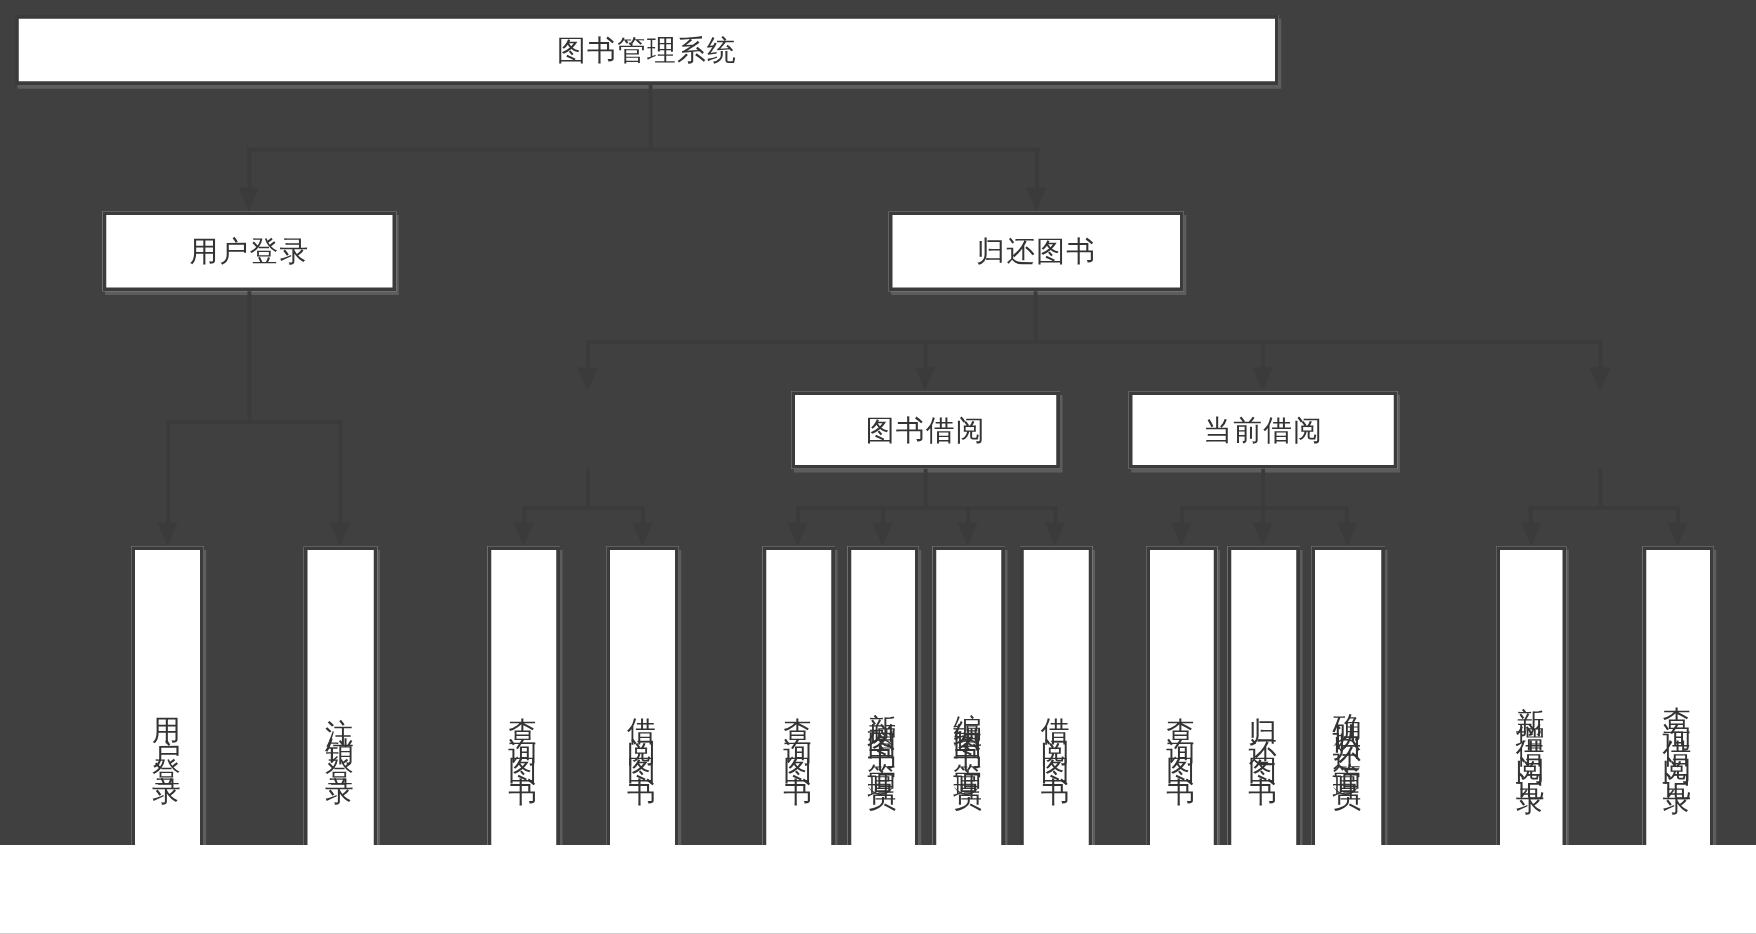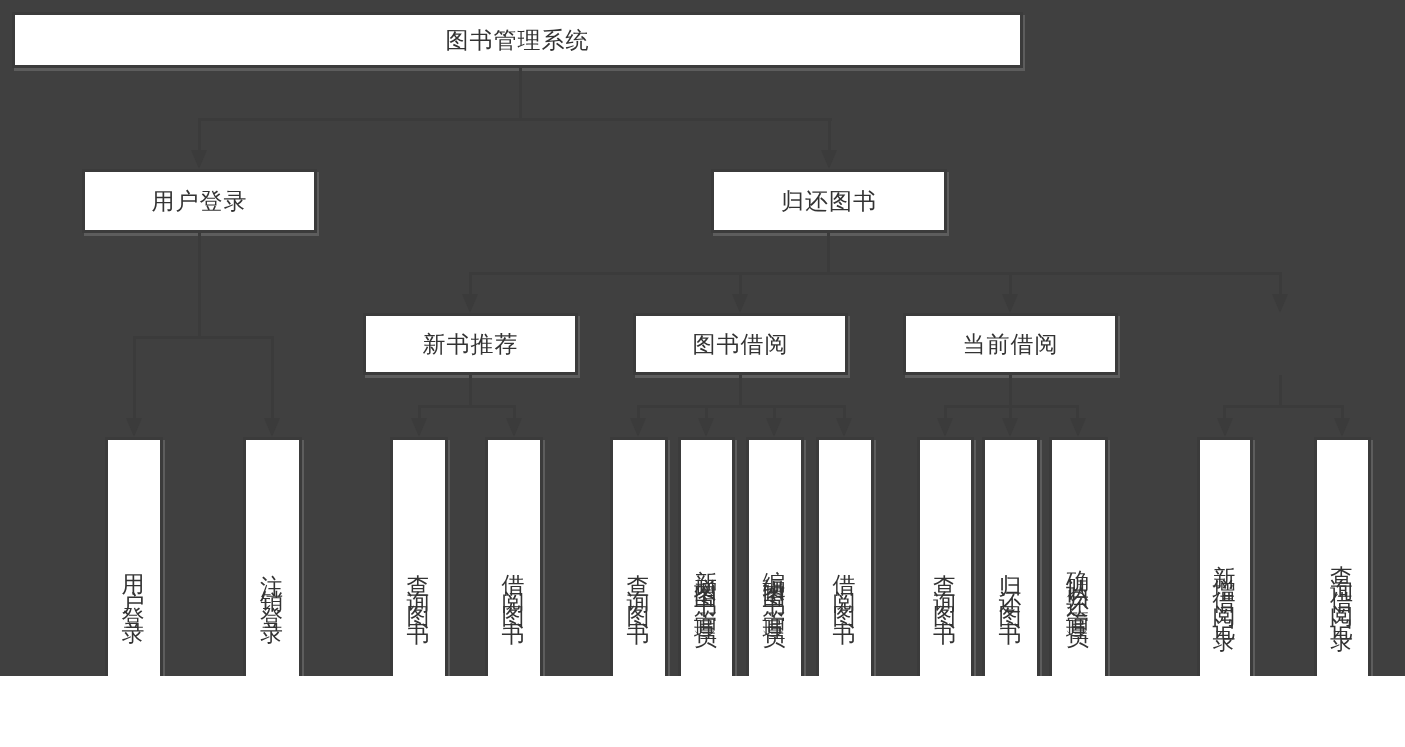--- a/index.html
+++ b/index.html
@@ -87,23 +87,20 @@
   <div class="line" style="left:469px;top:272px;width:813px;height:3px"></div>
   <div class="line" style="left:469px;top:272px;width:3px;height:24px"></div>
   <div class="tri" style="left:462px;top:294px"></div>
   <div class="line" style="left:739px;top:272px;width:3px;height:24px"></div>
   <div class="tri" style="left:732px;top:294px"></div>
   <div class="line" style="left:1009px;top:272px;width:3px;height:24px"></div>
   <div class="tri" style="left:1002px;top:294px"></div>
   <div class="line" style="left:1279px;top:272px;width:3px;height:24px"></div>
   <div class="tri" style="left:1272px;top:294px"></div>
 
-  <div class="box" style="left:363px;top:313px;width:215px;height:62px">
-    <span class="hlabel">新书推荐</span>
-  </div>
   <div class="box" style="left:903px;top:313px;width:215px;height:62px">
     <span class="hlabel">当前借阅</span>
   </div>
   <div class="box" style="left:633px;top:313px;width:215px;height:62px">
     <span class="hlabel">图书借阅</span>
   </div>
 
   <div class="line" style="left:469px;top:375px;width:3px;height:32px"></div>
   <div class="line" style="left:418px;top:405px;width:98px;height:3px"></div>
   <div class="line" style="left:418px;top:405px;width:3px;height:15px"></div>

